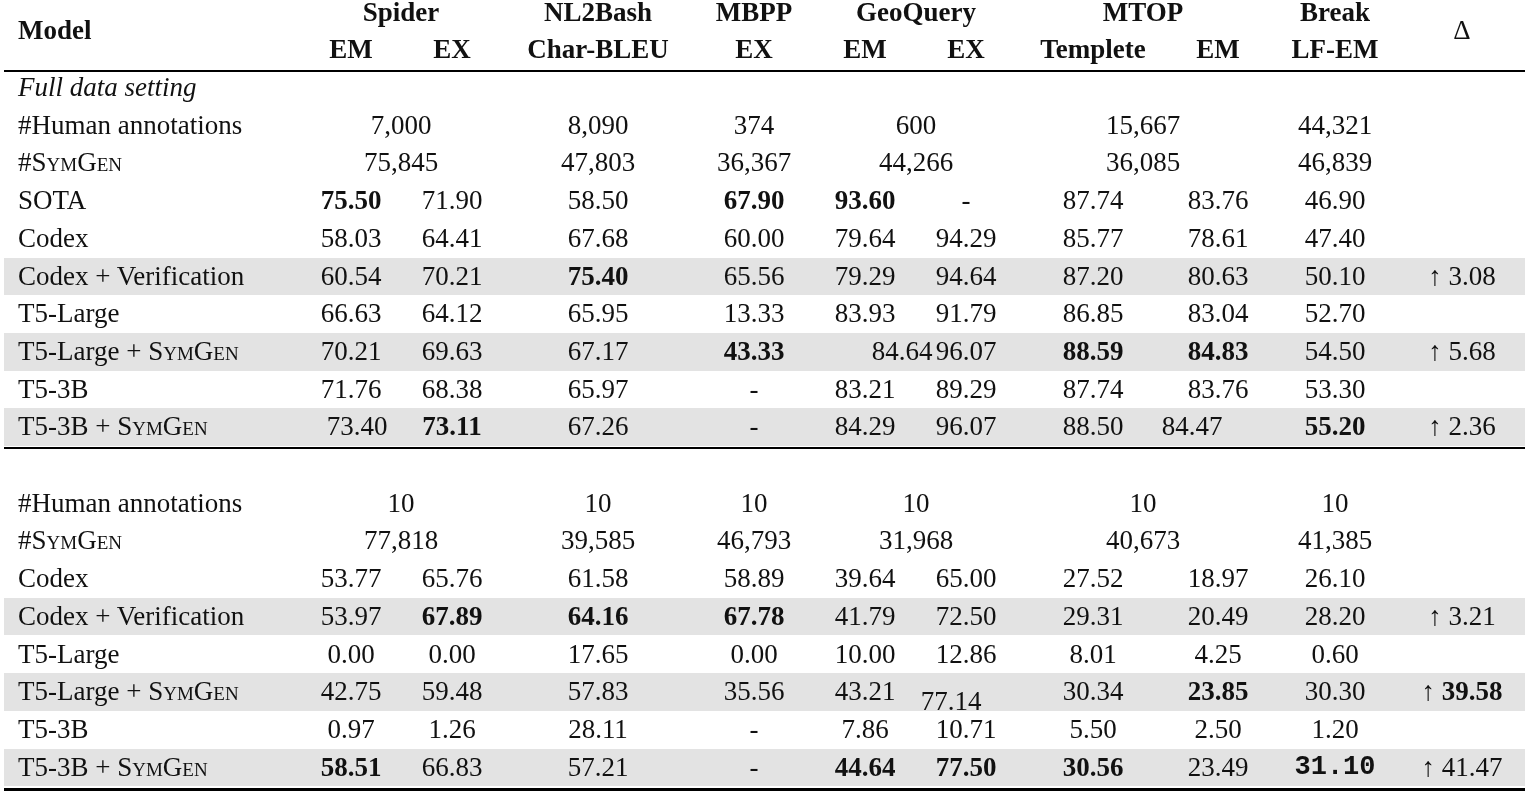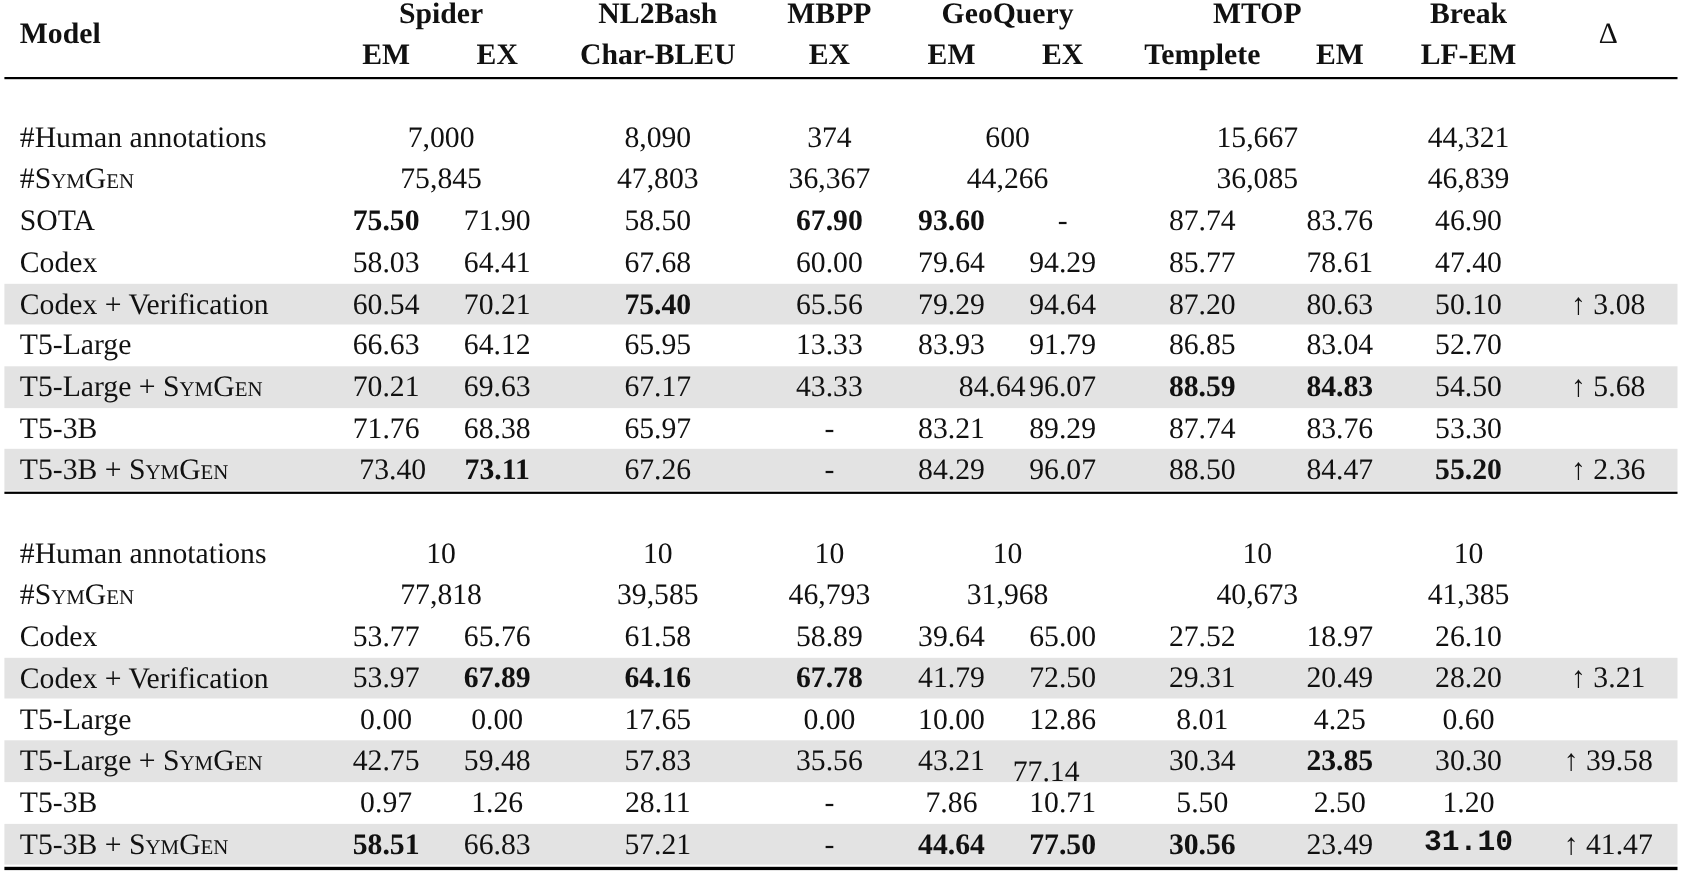--- a/index.html
+++ b/index.html
@@ -44,20 +44,21 @@
   <div class="hdr" style="left:1143px; top:-3px;">MTOP</div>
   <div class="hdr" style="left:1093px; top:34px;">Templete</div>
   <div class="hdr" style="left:1218px; top:34px;">EM</div>
 
   <div class="hdr" style="left:1335px; top:-3px;">Break</div>
   <div class="hdr" style="left:1335px; top:34px;">LF-EM</div>
 
   <div class="hdr" style="left:1462px; top:15px; font-weight:normal;">Δ</div>
 
   <div class="rule" style="top:70px; height:2px;"></div>
+<div class="section" style="top: 69px;">Full data setting</div>
     <div class="row" style="top: 106.7px;">
       <div class="cell label">#Human annotations</div>
       <div class="cell" style="left: 401px;">7,000</div>
       <div class="cell" style="left: 598px;">8,090</div>
       <div class="cell" style="left: 754px;">374</div>
       <div class="cell" style="left: 916px;">600</div>
       <div class="cell" style="left: 1143px;">15,667</div>
       <div class="cell" style="left: 1335px;">44,321</div>
     </div>
     <div class="row" style="top: 144.4px;">
@@ -116,21 +117,21 @@
       <div class="cell" style="left: 966px;">91.79</div>
       <div class="cell" style="left: 1093px;">86.85</div>
       <div class="cell" style="left: 1218px;">83.04</div>
       <div class="cell" style="left: 1335px;">52.70</div>
     </div>
     <div class="row shade" style="top: 332.9px;">
       <div class="cell label" style="left: 14px;"><span>T5-Large + </span><span class="sc">SymGen</span></div>
       <div class="cell" style="left: 347px;">70.21</div>
       <div class="cell" style="left: 448px;">69.63</div>
       <div class="cell" style="left: 594px;">67.17</div>
-      <div class="cell" style="left: 750px;">43.33</div>
+      <div class="cell" style="left: 750px; font-weight: bold;">43.33</div>
       <div class="cell" style="left: 898px;">84.64</div>
       <div class="cell" style="left: 962px;">96.07</div>
       <div class="cell b" style="left: 1089px;">88.59</div>
       <div class="cell b" style="left: 1214px;">84.83</div>
       <div class="cell" style="left: 1331px;">54.50</div>
       <div class="cell" style="left: 1458px;">↑ 5.68</div>
     </div>
     <div class="row" style="top: 370.6px;">
       <div class="cell label" style="left: 18px;">T5-3B</div>
       <div class="cell" style="left: 351px;">71.76</div>
@@ -145,21 +146,21 @@
     </div>
     <div class="row shade" style="top: 408.3px;">
       <div class="cell label" style="left: 14px;"><span>T5-3B + </span><span class="sc">SymGen</span></div>
       <div class="cell" style="left: 353px;">73.40</div>
       <div class="cell b" style="left: 448px;">73.11</div>
       <div class="cell" style="left: 594px;">67.26</div>
       <div class="cell" style="left: 750px;">-</div>
       <div class="cell" style="left: 861px;">84.29</div>
       <div class="cell" style="left: 962px;">96.07</div>
       <div class="cell" style="left: 1089px;">88.50</div>
-      <div class="cell" style="left: 1214px;">84.47</div>
+      <div class="cell" style="left: 1188px;">84.47</div>
       <div class="cell b" style="left: 1331px;">55.20</div>
       <div class="cell" style="left: 1458px;">↑ 2.36</div>
     </div>
     <div class="rule" style="top: 447px; height: 2px;"></div>
     <div class="row" style="top: 484.7px;">
       <div class="cell label">#Human annotations</div>
       <div class="cell" style="left: 401px;">10</div>
       <div class="cell" style="left: 598px;">10</div>
       <div class="cell" style="left: 754px;">10</div>
       <div class="cell" style="left: 916px;">10</div>
@@ -216,21 +217,21 @@
       <div class="cell label" style="left: 14px;"><span>T5-Large + </span><span class="sc">SymGen</span></div>
       <div class="cell" style="left: 347px;">42.75</div>
       <div class="cell" style="left: 448px;">59.48</div>
       <div class="cell" style="left: 594px;">57.83</div>
       <div class="cell" style="left: 750px;">35.56</div>
       <div class="cell" style="left: 861px;">43.21</div>
       <div class="cell" style="left: 947px; margin-top: 10px;">77.14</div>
       <div class="cell" style="left: 1089px;">30.34</div>
       <div class="cell b" style="left: 1214px;">23.85</div>
       <div class="cell" style="left: 1331px;">30.30</div>
-      <div class="cell" style="left: 1458px;">↑ 39.58</div>
+      <div class="cell" style="left: 1458px; font-weight: bold;">↑ 39.58</div>
     </div>
     <div class="row" style="top: 710.9px;">
       <div class="cell label" style="left: 18px;">T5-3B</div>
       <div class="cell" style="left: 351px;">0.97</div>
       <div class="cell" style="left: 452px;">1.26</div>
       <div class="cell" style="left: 598px;">28.11</div>
       <div class="cell" style="left: 754px;">-</div>
       <div class="cell" style="left: 865px;">7.86</div>
       <div class="cell" style="left: 966px;">10.71</div>
       <div class="cell" style="left: 1093px;">5.50</div>

